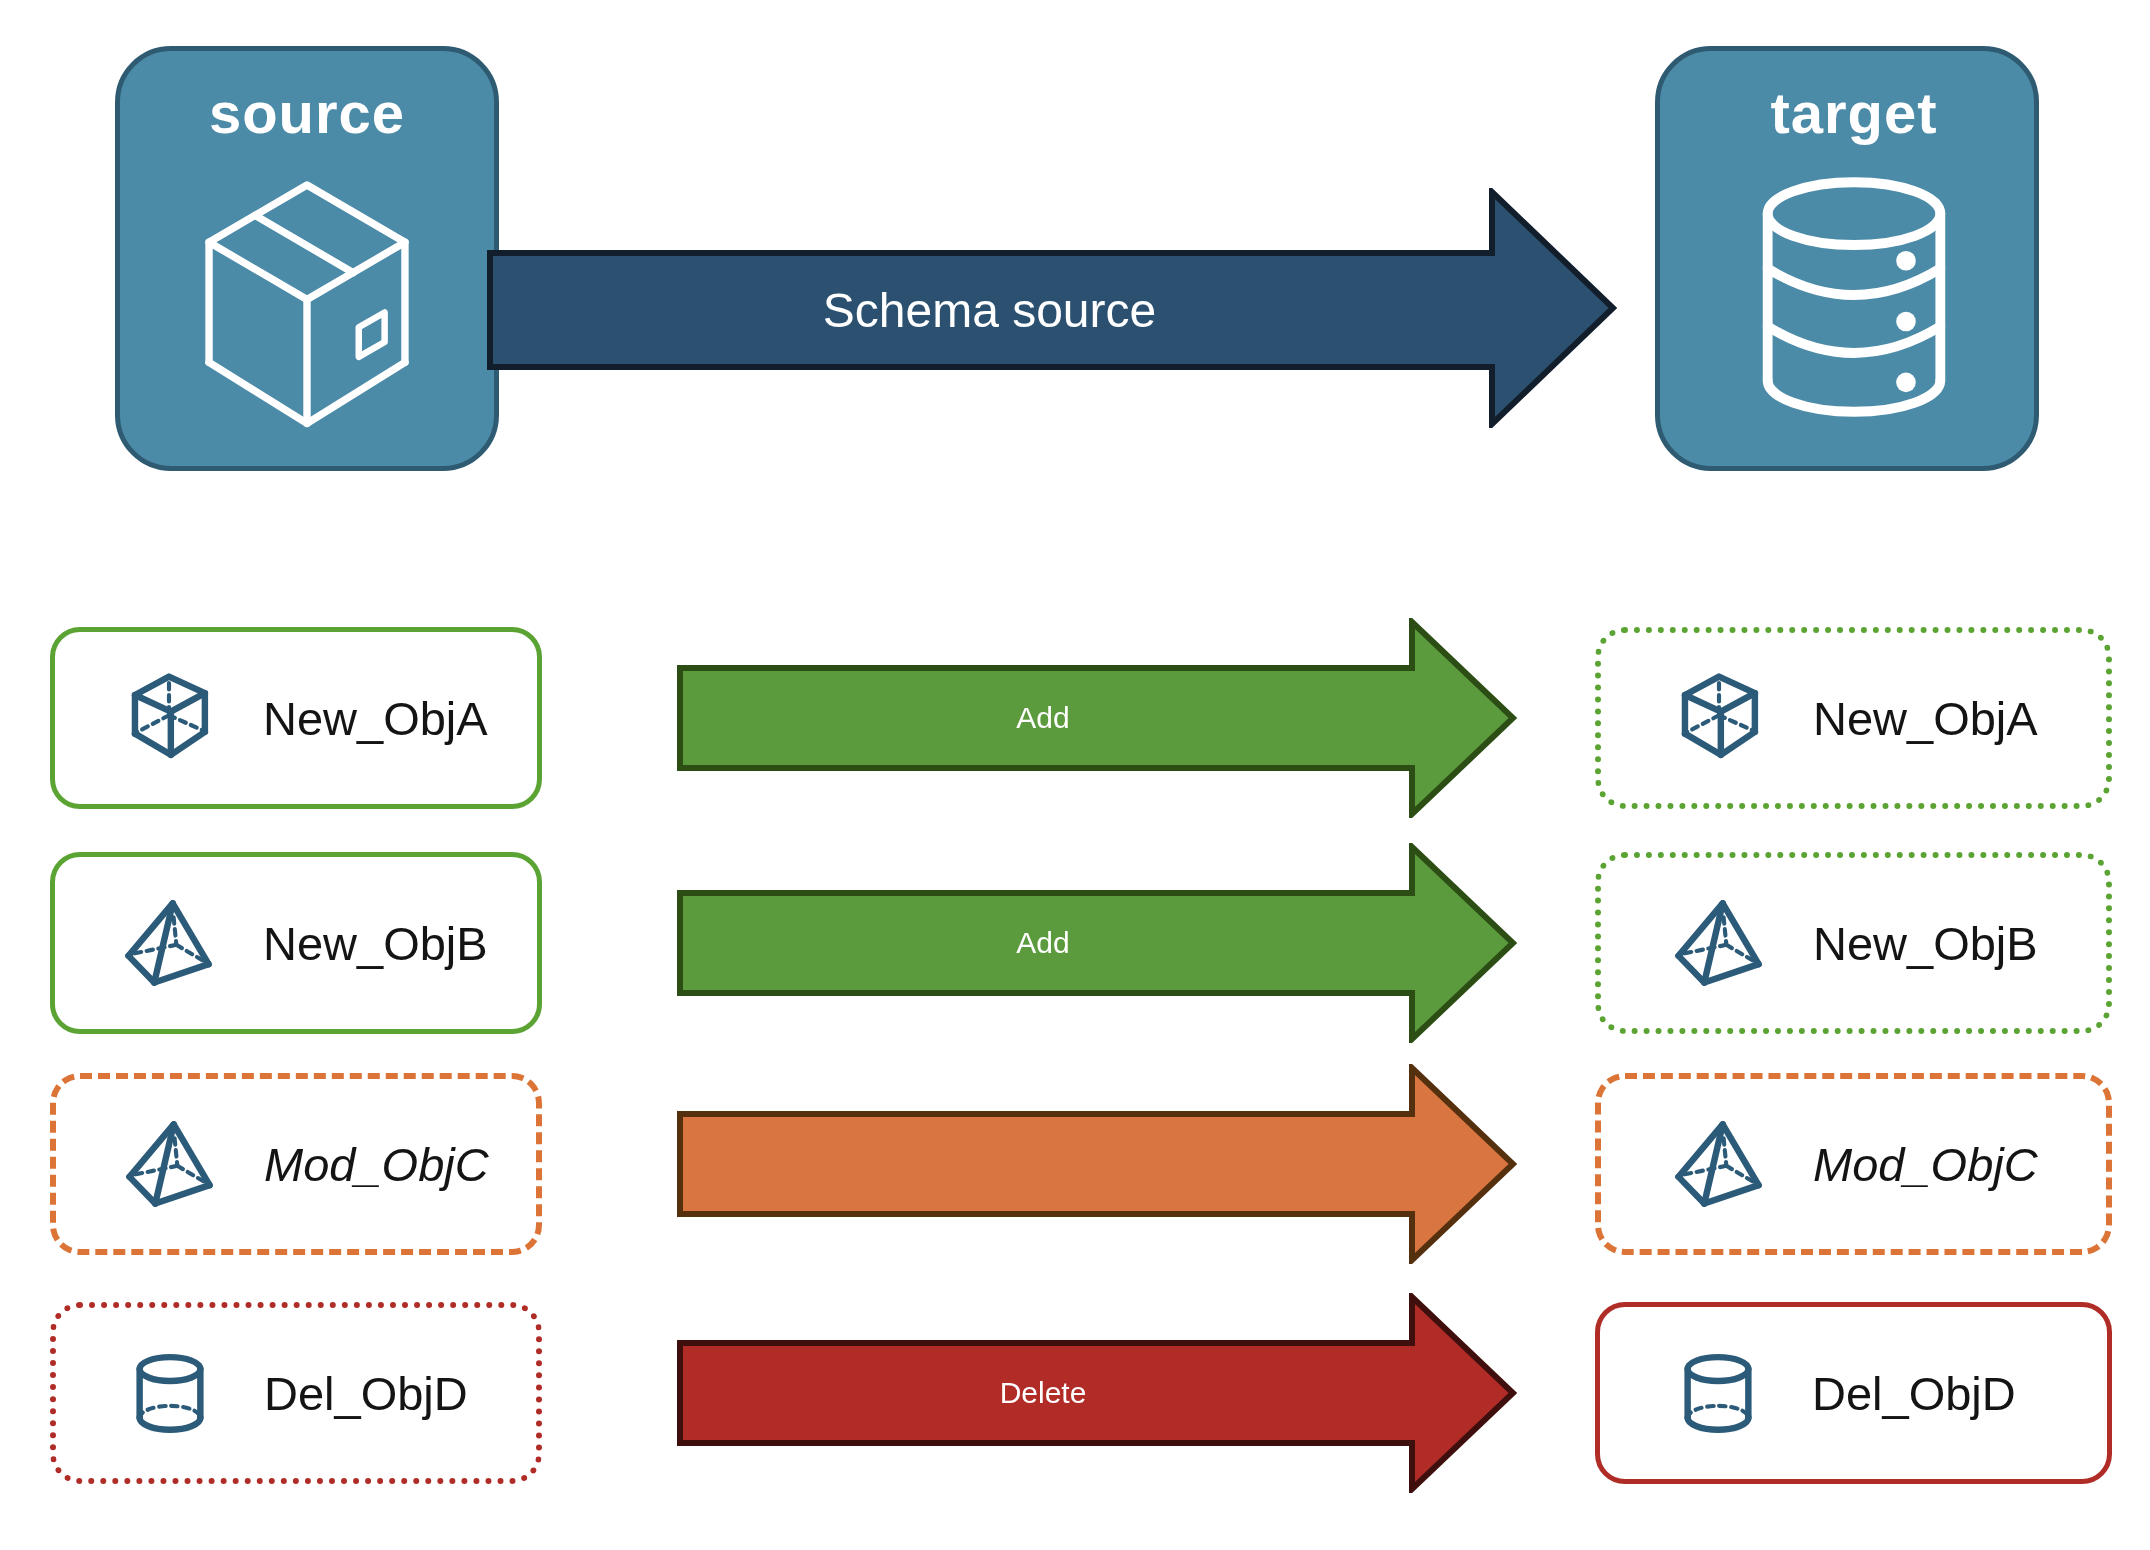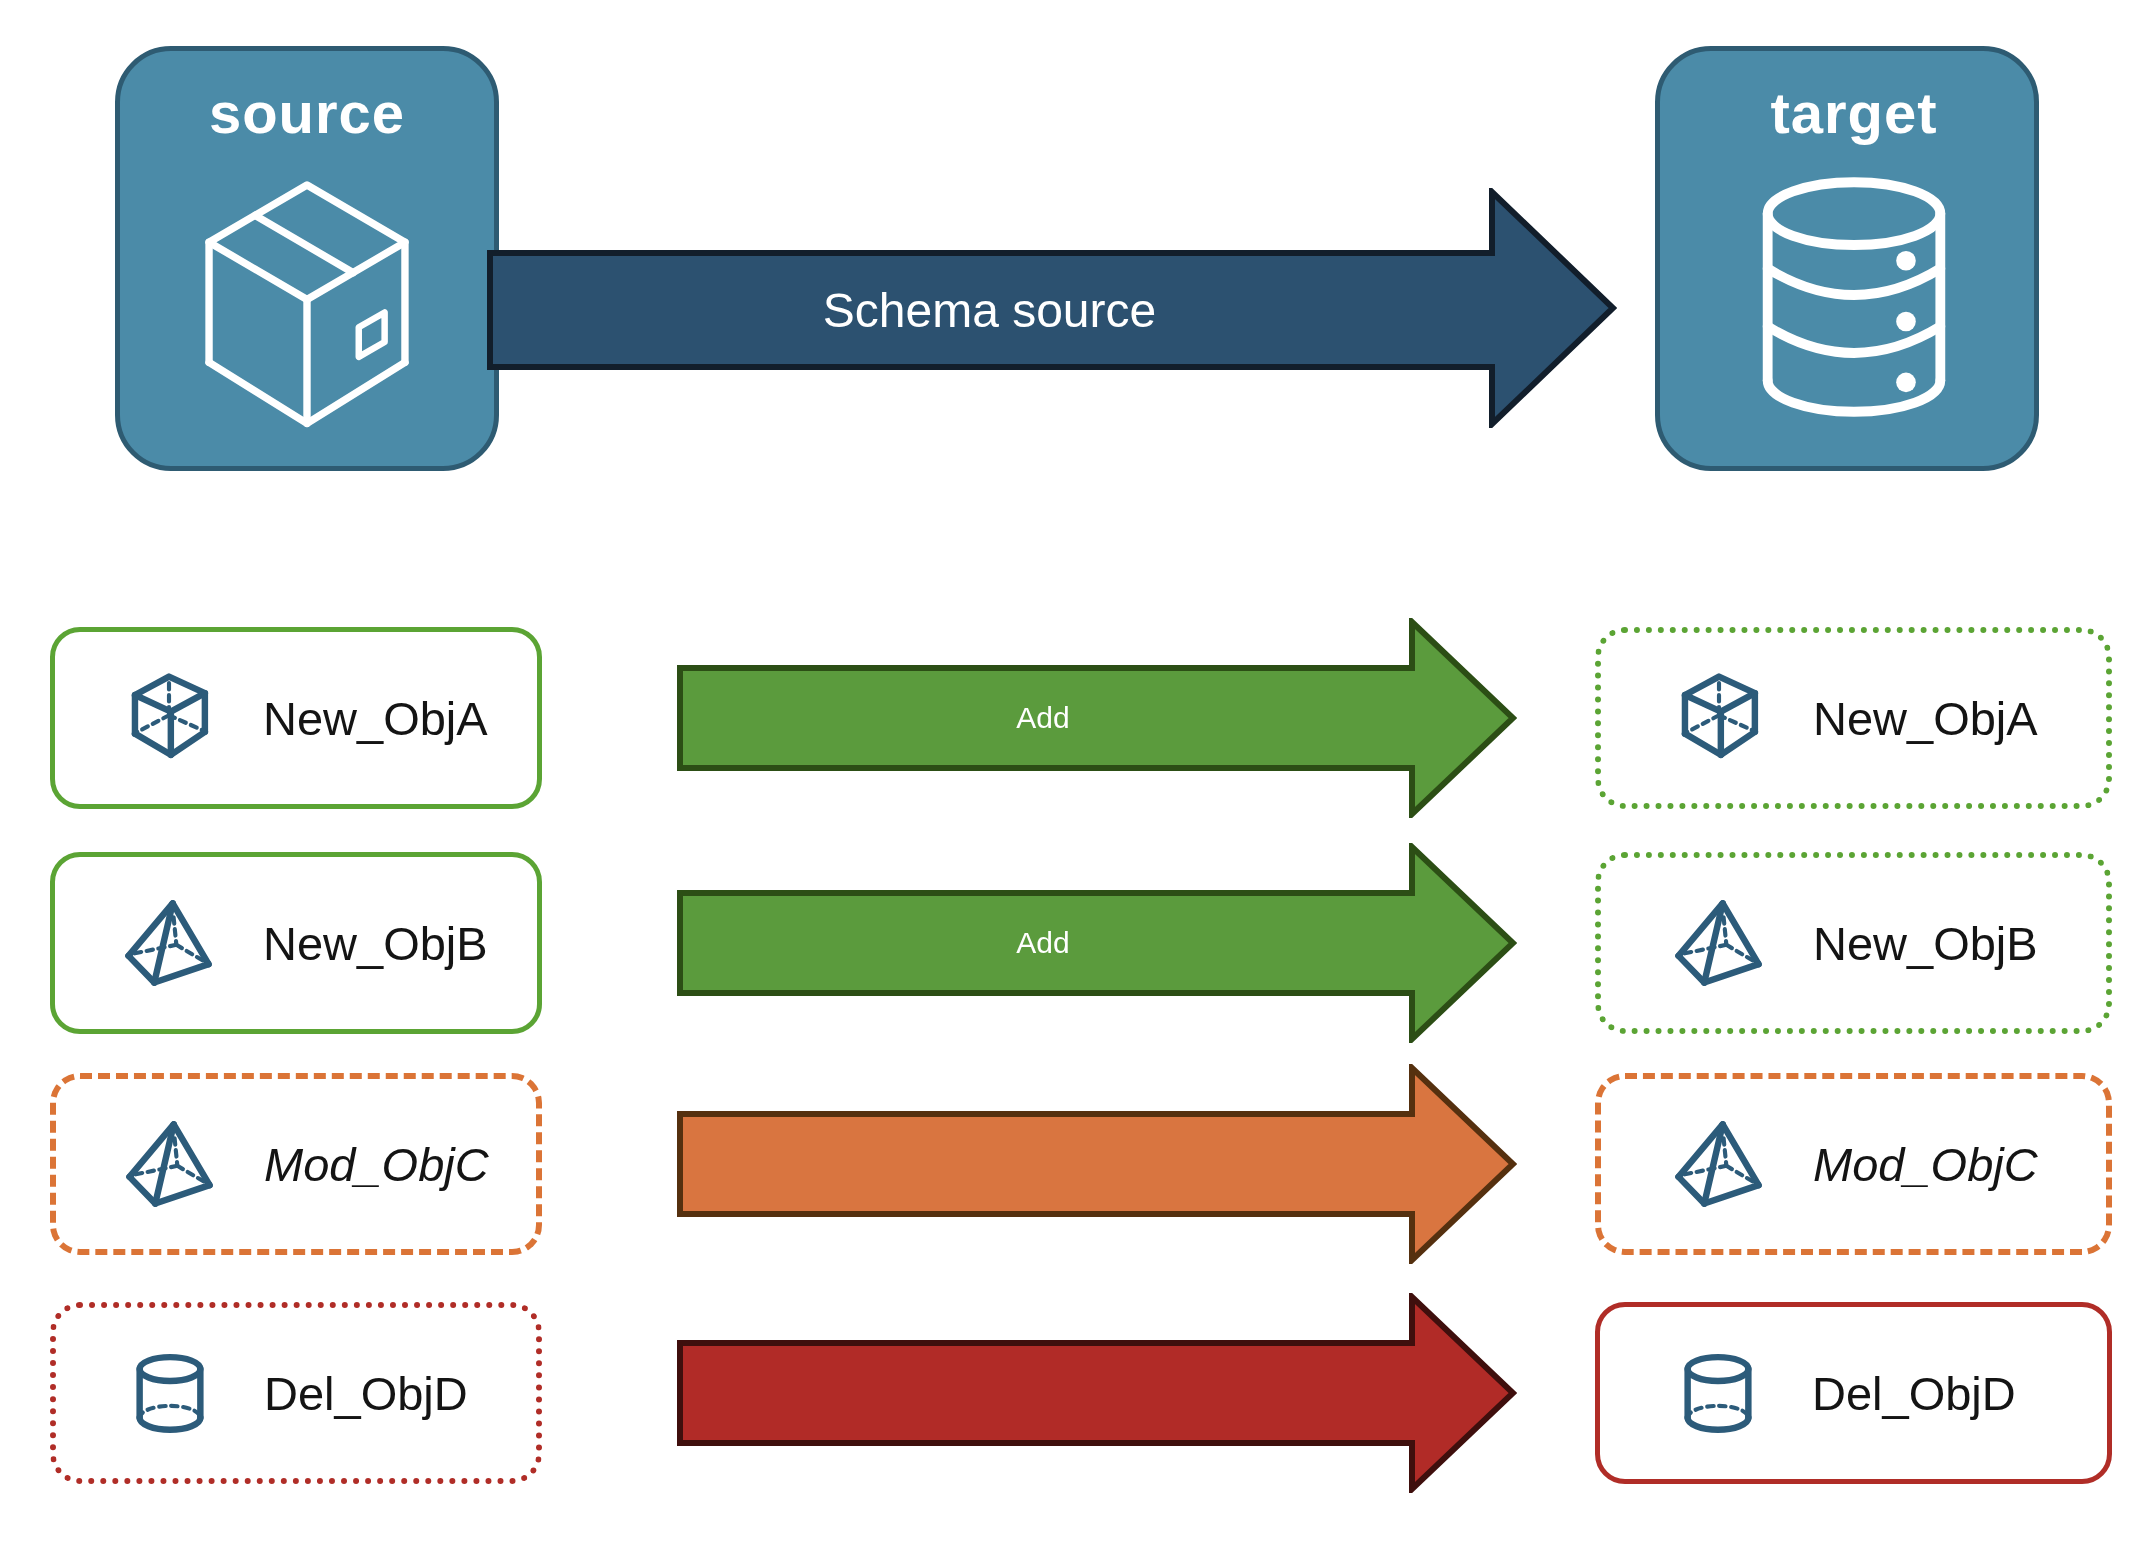--- a/index.html
+++ b/index.html
@@ -256,20 +256,21 @@
         </g>
         <path class="wire-d" d="M17,77 A33,13 0 0 1 83,77"></path>
       </svg>
     </span>
     <span class="obj-label">Del_ObjD</span>
   </div>
 
   <svg class="row-arrow-svg arrow-red" style="top:1293px" width="840" height="200" viewBox="0 0 840 200">
     <polygon points="3,50 735,50 735,4 836,100 735,196 735,150 3,150"></polygon>
   </svg>
+  <div class="row-arrow-label" style="top:1343px">Delete</div>
 
   <div class="objbox right b-solid-red" style="top:1302px">
     <span class="obj-icon">
       <svg width="92" height="96" viewBox="0 0 100 100">
         <g class="wire">
           <ellipse cx="50" cy="24" rx="33" ry="13"></ellipse>
           <line x1="17" y1="24" x2="17" y2="77"></line>
           <line x1="83" y1="24" x2="83" y2="77"></line>
           <path d="M17,77 A33,13 0 0 0 83,77"></path>
         </g>

